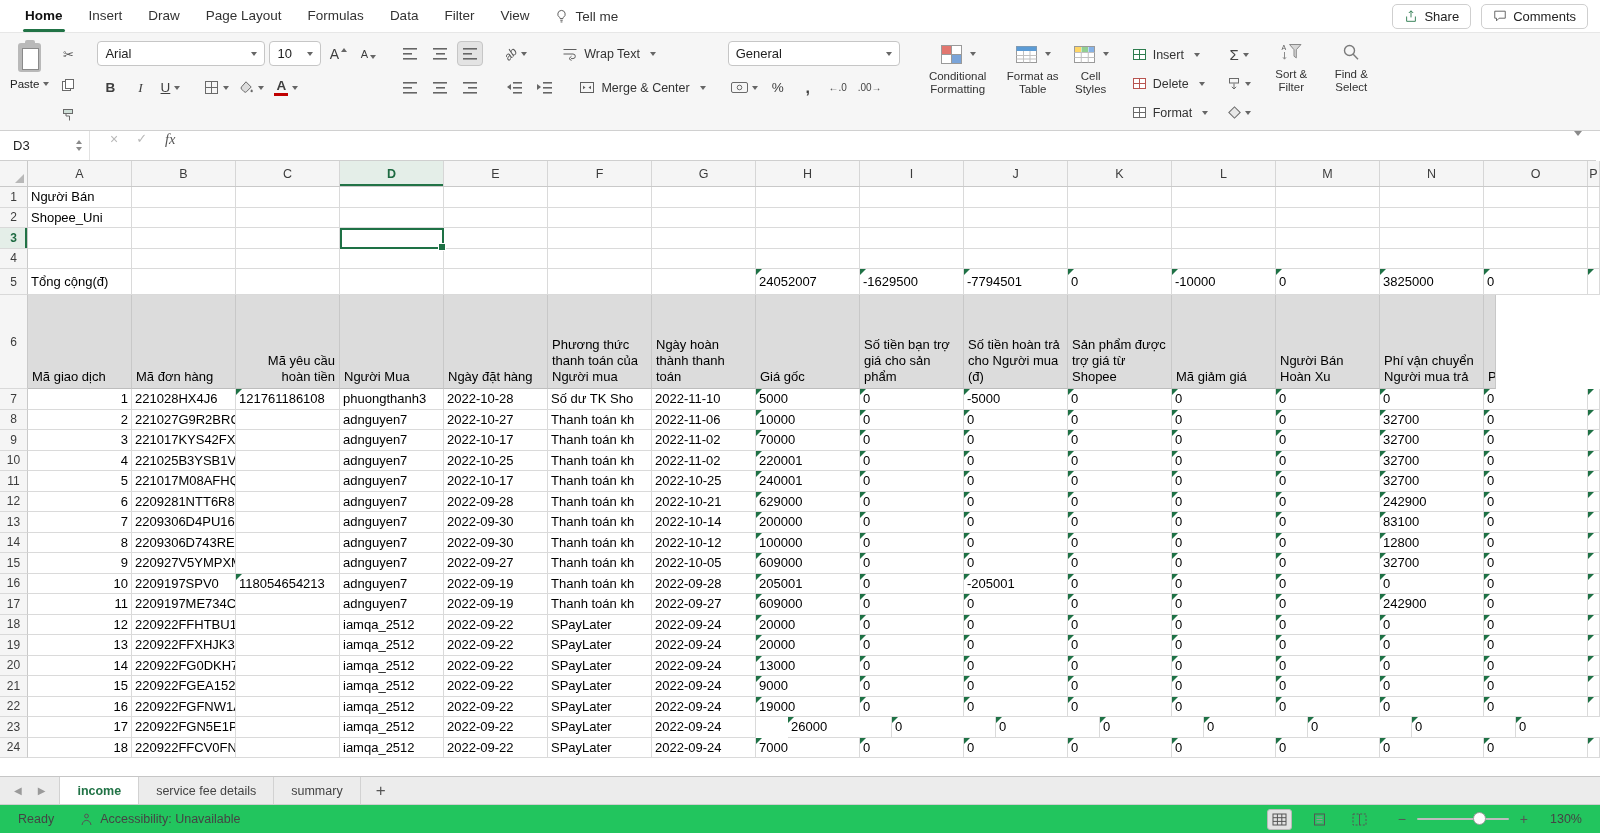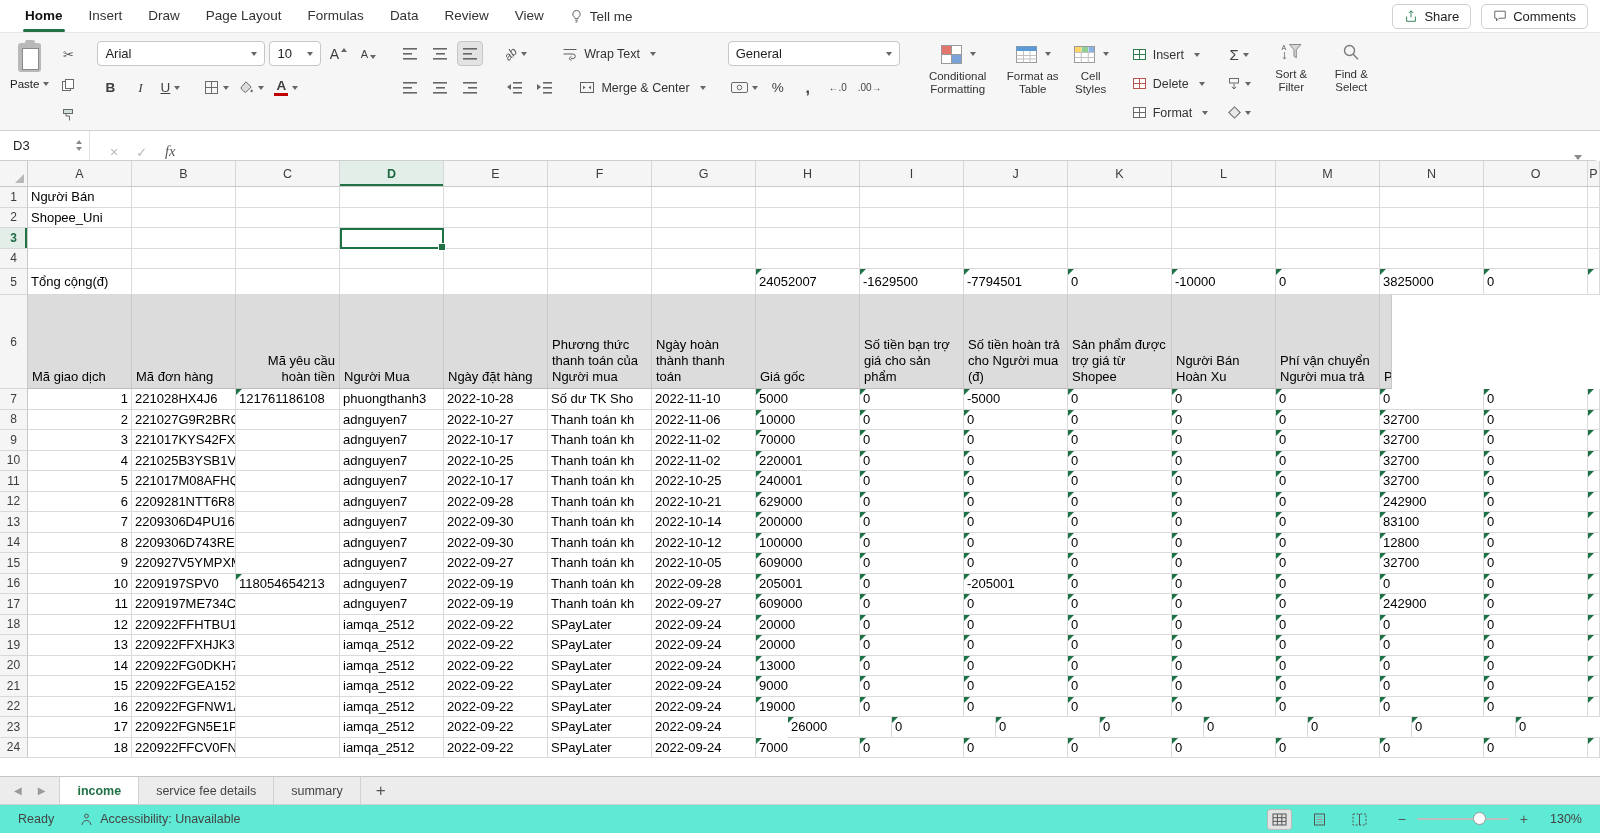--- a/index.html
+++ b/index.html
@@ -61,21 +61,21 @@
 .indent.out::before{border-right:4.5px solid #666;}
 .orient{display:inline-block;transform:rotate(-45deg);font-size:11.5px;color:#555;font-style:italic;}
 .comma{font-size:16px;font-weight:700;line-height:10px;}
 .dec span{font-size:10px;color:#444;}
 .sigma{font-size:15px;color:#444;}
 .diamond{width:9px;height:9px;border:1.2px solid #6a6a6a;background:#e8e8e8;transform:rotate(45deg);margin:0 2px;}
 .cellsgrp{padding-top:2px;}
 .cellrow{display:flex;align-items:center;gap:6px;height:25px;font-size:12.5px;color:#333;margin-bottom:4px;}
 .editgrp{flex-direction:row;}
 
-#fbar{position:absolute;top:131px;left:0;right:4px;height:30px;background:#fff;border-bottom:1px solid #cfcfcf;display:flex;align-items:flex-end;}
+#fbar{position:absolute;top:131px;left:0;right:4px;height:30px;background:#fff;border-bottom:1px solid #cfcfcf;display:flex;align-items:flex-start;}
 #namebox{width:90px;height:100%;display:flex;align-items:center;justify-content:space-between;padding:0 7px 0 13px;border-right:1px solid #e2e2e2;font-size:13px;color:#222;}
 .stepper{display:flex;flex-direction:column;gap:2.5px;}
 .stepper i{width:0;height:0;border-left:3px solid transparent;border-right:3px solid transparent;display:block;}
 .stepper .up{border-bottom:4px solid #8a8a8a;}
 .stepper .dn{border-top:4px solid #8a8a8a;}
 .fbx{color:#b8b8b8;font-size:14px;margin-left:20px;}
 .fbck{color:#b8b8b8;font-size:13px;margin-left:18px;}
 .fbfx{font-family:"Liberation Serif",serif;font-style:italic;font-size:14.5px;color:#555;margin-left:18px;}
 #finput{flex:1;height:100%;}
 .fexp{width:0;height:0;border-left:4px solid transparent;border-right:4px solid transparent;border-top:5px solid #8a8a8a;margin-right:14px;}
@@ -100,21 +100,21 @@
 .c.h6.har span{text-align:right;}
 .selcell{position:absolute;left:340px;top:67px;width:104px;height:21px;border:2px solid #1E7145;pointer-events:none;}
 .selcell::after{content:"";position:absolute;right:-4px;bottom:-4px;width:6px;height:6px;background:#1E7145;border:1px solid #fff;}
 
 #sheetbar{position:absolute;top:776px;left:0;right:0;height:28px;background:#ececec;border-top:1px solid #c6c6c6;display:flex;align-items:stretch;}
 .snav{display:flex;align-items:center;gap:16px;padding:0 14px;color:#9a9a9a;font-size:10px;}
 .stab{display:flex;align-items:center;padding:0 17px;font-size:12.5px;color:#444;border-right:1px solid #d2d2d2;white-space:nowrap;}
 .stab.active{background:#fff;color:#217346;font-weight:700;border-left:1px solid #d2d2d2;}
 .addsheet{display:flex;align-items:center;padding:0 15px;font-size:17px;color:#555;}
 
-#statusbar{position:absolute;top:804px;left:0;right:0;height:29px;background:#5eead4;border-top:1px solid #cfcfcf;display:flex;align-items:center;padding:0 18px;font-size:12.5px;color:#444;}
+#statusbar{position:absolute;top:804px;left:0;right:0;height:29px;background:#22c55e;border-top:1px solid #cfcfcf;display:flex;align-items:center;padding:0 18px;font-size:12.5px;color:#444;}
 #ready{margin-right:26px;}
 .acc{display:flex;align-items:center;gap:7px;}
 .viewbtns{display:flex;align-items:center;gap:15px;margin-right:26px;}
 .vb{display:flex;align-items:center;justify-content:center;width:25px;height:21px;border-radius:3px;}
 .vb.sel{background:#e2e2e2;border:1px solid #b9b9b9;}
 .zoom{display:flex;align-items:center;gap:11px;margin-right:16px;}
 .ztrack{position:relative;width:92px;height:2px;background:#bdbdbd;border-radius:1px;}
 .zthumb{position:absolute;top:-6px;left:56px;width:13px;height:13px;border-radius:50%;background:#fdfdfd;border:1px solid #9a9a9a;}
 .zpm{color:#555;font-size:14px;}
 #zoomlvl{min-width:38px;text-align:right;}
@@ -122,21 +122,21 @@
 </head>
 <body>
 
 <div id="tabsbar">
   <div class="rtab active">Home</div>
   <div class="rtab">Insert</div>
   <div class="rtab">Draw</div>
   <div class="rtab">Page Layout</div>
   <div class="rtab">Formulas</div>
   <div class="rtab">Data</div>
-  <div class="rtab">Review</div>
+  <div class="rtab">Filter</div>
   <div class="rtab">View</div>
   <div class="tellme">
     <svg width="15" height="15" viewBox="0 0 16 16">
         <path d="M8 1.5a4 4 0 0 0-2.2 7.3c.5.4.7.9.7 1.4h3c0-.5.2-1 .7-1.4A4 4 0 0 0 8 1.5z" fill="none" stroke="#555"></path>
         <path d="M6.7 12h2.6M7 13.8h2" stroke="#555"></path>
       </svg>
     <span>Tell me</span>
   </div>
   <div class="sp"></div>
   <div class="chip">
@@ -600,20 +600,23 @@
         <div class="c h6" style="width: 104px;">
           <span>Số tiền bạn trợ giá cho sản phẩm</span>
         </div>
         <div class="c h6" style="width: 104px;">
           <span>Số tiền hoàn trả cho Người mua (đ)</span>
         </div>
         <div class="c h6" style="width: 104px;">
           <span>Sản phẩm được trợ giá từ Shopee</span>
         </div>
         <div class="c h6" style="width: 104px;">
+          <span>Mã giảm giá</span>
+        </div>
+        <div class="c h6" style="width: 104px;">
           <span>Người Bán Hoàn Xu</span>
         </div>
         <div class="c h6" style="width: 104px;">
           <span>Phí vận chuyển Người mua trả</span>
         </div>
         <div class="c h6" style="width: 12px;">
           <span>Phí</span>
         </div>
       </div>
       <div class="grow" style="height: 20.5px;">

